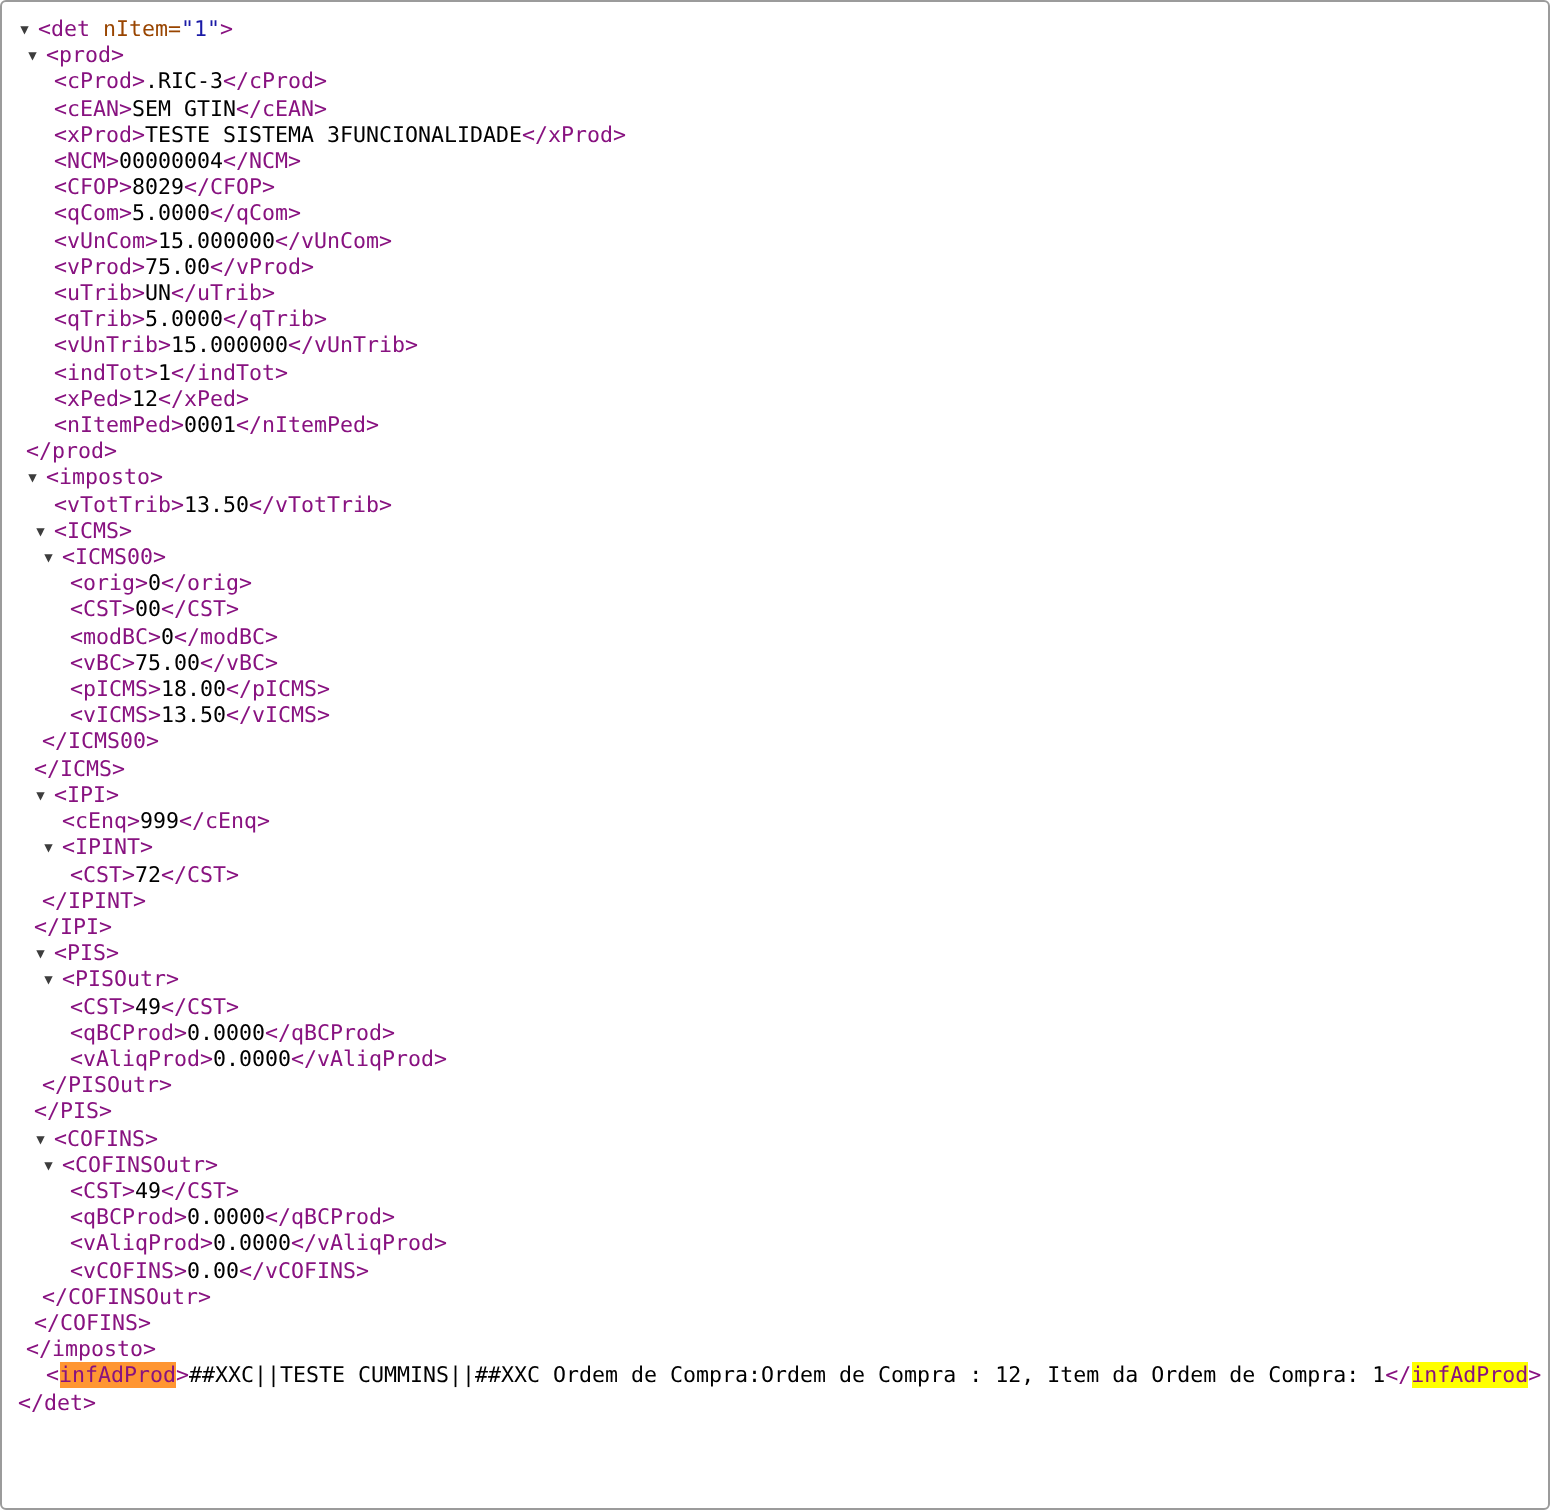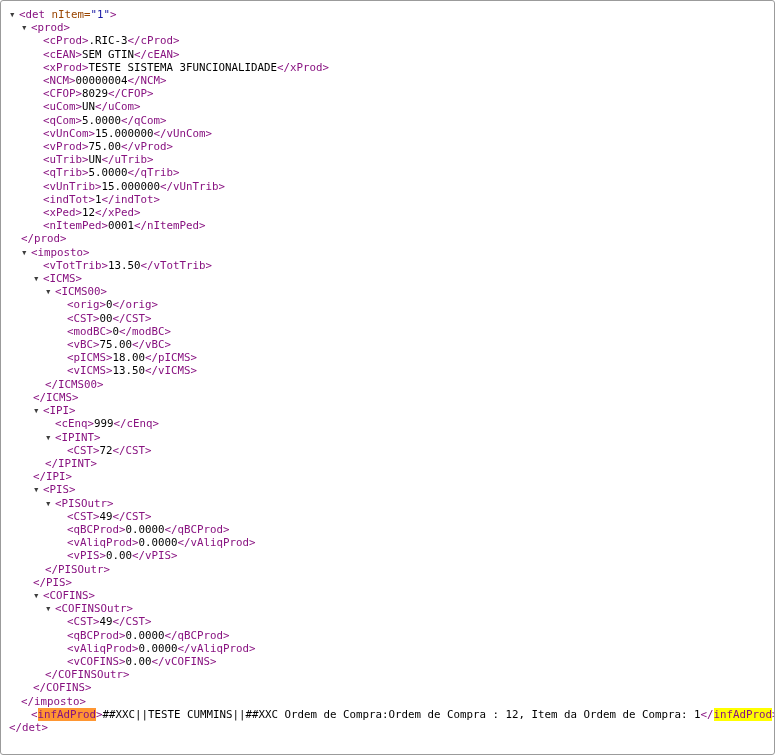--- a/index.html
+++ b/index.html
@@ -23,21 +23,21 @@
     border-radius: 3px;
     padding: 7px 2px 0 8px;
     overflow: hidden;
     font-family: "DejaVu Sans Mono", "Liberation Mono", monospace;
     font-size: 10.8px;
     line-height: 13.2px;
     color: var(--text-color, #000);
   }
   .line { white-space: pre; }
   .line.leaf { padding-left: 10px; }
-  .children { margin-left: 12px; }
+  .children { margin-left: 4px; }
   .arrow {
     display: inline-block;
     width: 10px;
     color: var(--arrow-color, #3d3d3d);
     cursor: pointer;
   }
   .tag        { color: var(--tag-color, #881280); }
   .attr-name  { color: var(--attr-name-color, #994500); }
   .attr-value { color: var(--attr-value-color, #1a1aa6); }
   .text       { color: var(--text-color, #000000); }
@@ -52,21 +52,20 @@
       <div class="line"><span class="arrow">▾</span><span class="tag">&lt;det </span><span class="attr-name">nItem=</span><span class="attr-value">"1"</span><span class="tag">&gt;</span></div>
       <div class="children">
         <div class="folder">
           <div class="line"><span class="arrow">▾</span><span class="tag">&lt;prod&gt;</span></div>
           <div class="children">
             <div class="line leaf"><span class="tag">&lt;cProd&gt;</span><span class="text">.RIC-3</span><span class="tag">&lt;/cProd&gt;</span></div>
             <div class="line leaf"><span class="tag">&lt;cEAN&gt;</span><span class="text">SEM GTIN</span><span class="tag">&lt;/cEAN&gt;</span></div>
             <div class="line leaf"><span class="tag">&lt;xProd&gt;</span><span class="text">TESTE SISTEMA 3FUNCIONALIDADE</span><span class="tag">&lt;/xProd&gt;</span></div>
             <div class="line leaf"><span class="tag">&lt;NCM&gt;</span><span class="text">00000004</span><span class="tag">&lt;/NCM&gt;</span></div>
             <div class="line leaf"><span class="tag">&lt;CFOP&gt;</span><span class="text">8029</span><span class="tag">&lt;/CFOP&gt;</span></div>
-            <div class="line leaf"><span class="tag">&lt;uCom&gt;</span><span class="text">UN</span><span class="tag">&lt;/uCom&gt;</span></div>
             <div class="line leaf"><span class="tag">&lt;qCom&gt;</span><span class="text">5.0000</span><span class="tag">&lt;/qCom&gt;</span></div>
             <div class="line leaf"><span class="tag">&lt;vUnCom&gt;</span><span class="text">15.000000</span><span class="tag">&lt;/vUnCom&gt;</span></div>
             <div class="line leaf"><span class="tag">&lt;vProd&gt;</span><span class="text">75.00</span><span class="tag">&lt;/vProd&gt;</span></div>
             <div class="line leaf"><span class="tag">&lt;uTrib&gt;</span><span class="text">UN</span><span class="tag">&lt;/uTrib&gt;</span></div>
             <div class="line leaf"><span class="tag">&lt;qTrib&gt;</span><span class="text">5.0000</span><span class="tag">&lt;/qTrib&gt;</span></div>
             <div class="line leaf"><span class="tag">&lt;vUnTrib&gt;</span><span class="text">15.000000</span><span class="tag">&lt;/vUnTrib&gt;</span></div>
             <div class="line leaf"><span class="tag">&lt;indTot&gt;</span><span class="text">1</span><span class="tag">&lt;/indTot&gt;</span></div>
             <div class="line leaf"><span class="tag">&lt;xPed&gt;</span><span class="text">12</span><span class="tag">&lt;/xPed&gt;</span></div>
             <div class="line leaf"><span class="tag">&lt;nItemPed&gt;</span><span class="text">0001</span><span class="tag">&lt;/nItemPed&gt;</span></div>
           </div>
@@ -110,21 +109,20 @@
             </div>
             <div class="folder">
               <div class="line"><span class="arrow">▾</span><span class="tag">&lt;PIS&gt;</span></div>
               <div class="children">
                 <div class="folder">
                   <div class="line"><span class="arrow">▾</span><span class="tag">&lt;PISOutr&gt;</span></div>
                   <div class="children">
                     <div class="line leaf"><span class="tag">&lt;CST&gt;</span><span class="text">49</span><span class="tag">&lt;/CST&gt;</span></div>
                     <div class="line leaf"><span class="tag">&lt;qBCProd&gt;</span><span class="text">0.0000</span><span class="tag">&lt;/qBCProd&gt;</span></div>
                     <div class="line leaf"><span class="tag">&lt;vAliqProd&gt;</span><span class="text">0.0000</span><span class="tag">&lt;/vAliqProd&gt;</span></div>
-                    <div class="line leaf"><span class="tag">&lt;vPIS&gt;</span><span class="text">0.00</span><span class="tag">&lt;/vPIS&gt;</span></div>
                   </div>
                   <div class="line close"><span class="tag">&lt;/PISOutr&gt;</span></div>
                 </div>
               </div>
               <div class="line close"><span class="tag">&lt;/PIS&gt;</span></div>
             </div>
             <div class="folder">
               <div class="line"><span class="arrow">▾</span><span class="tag">&lt;COFINS&gt;</span></div>
               <div class="children">
                 <div class="folder">

